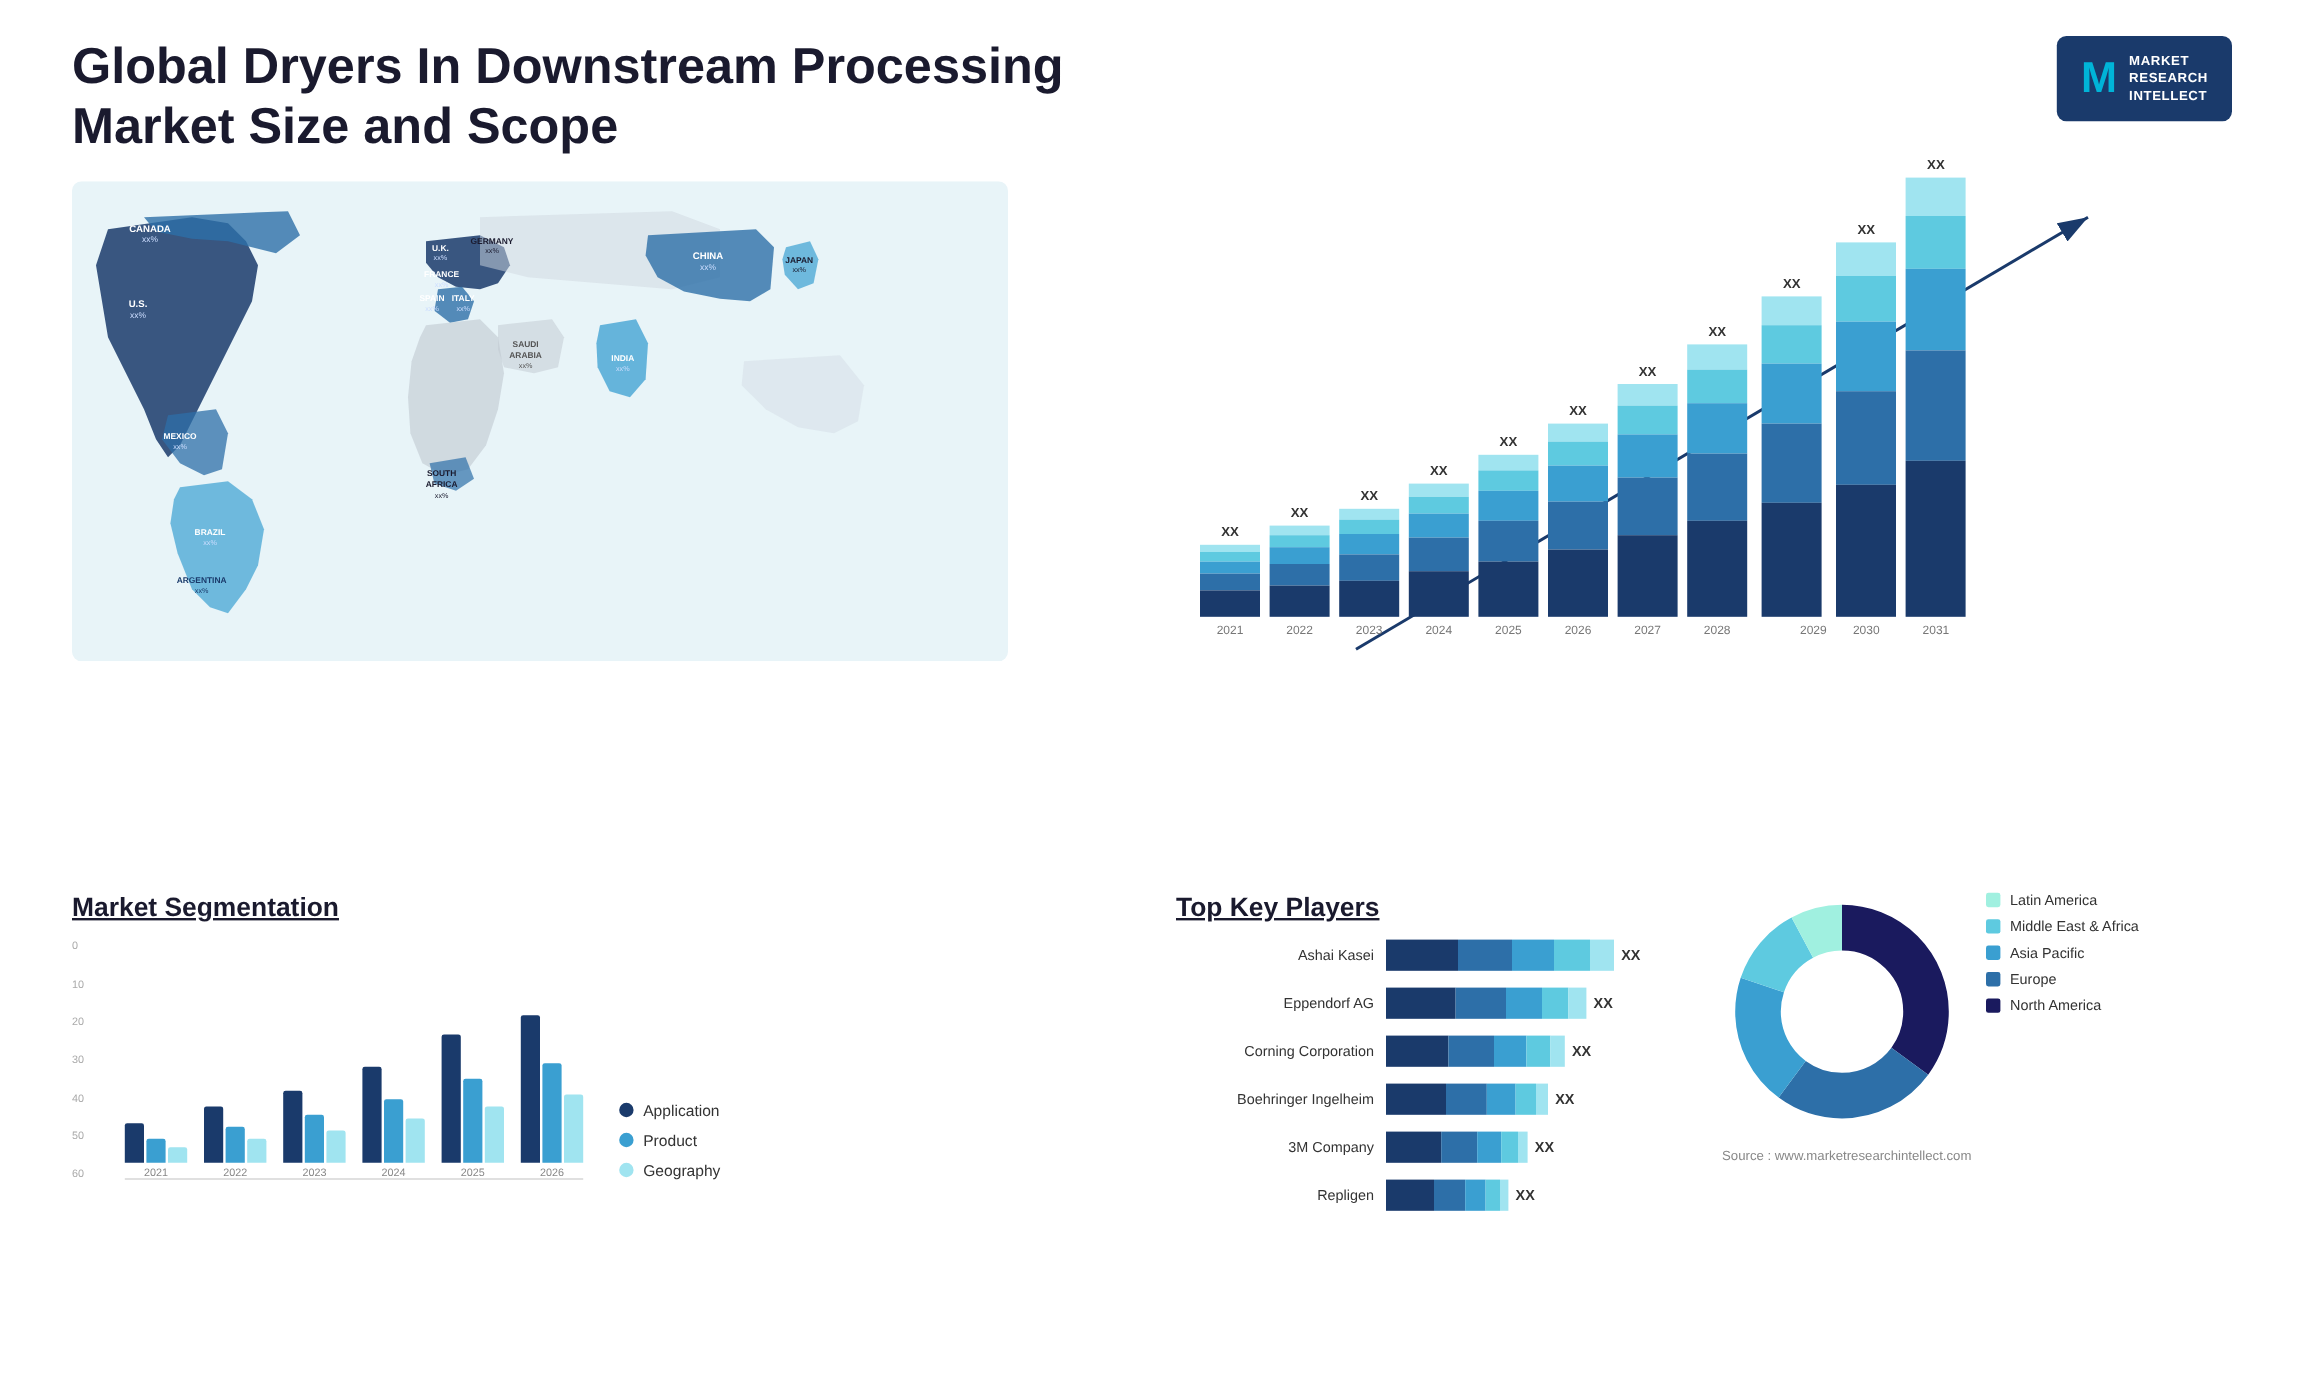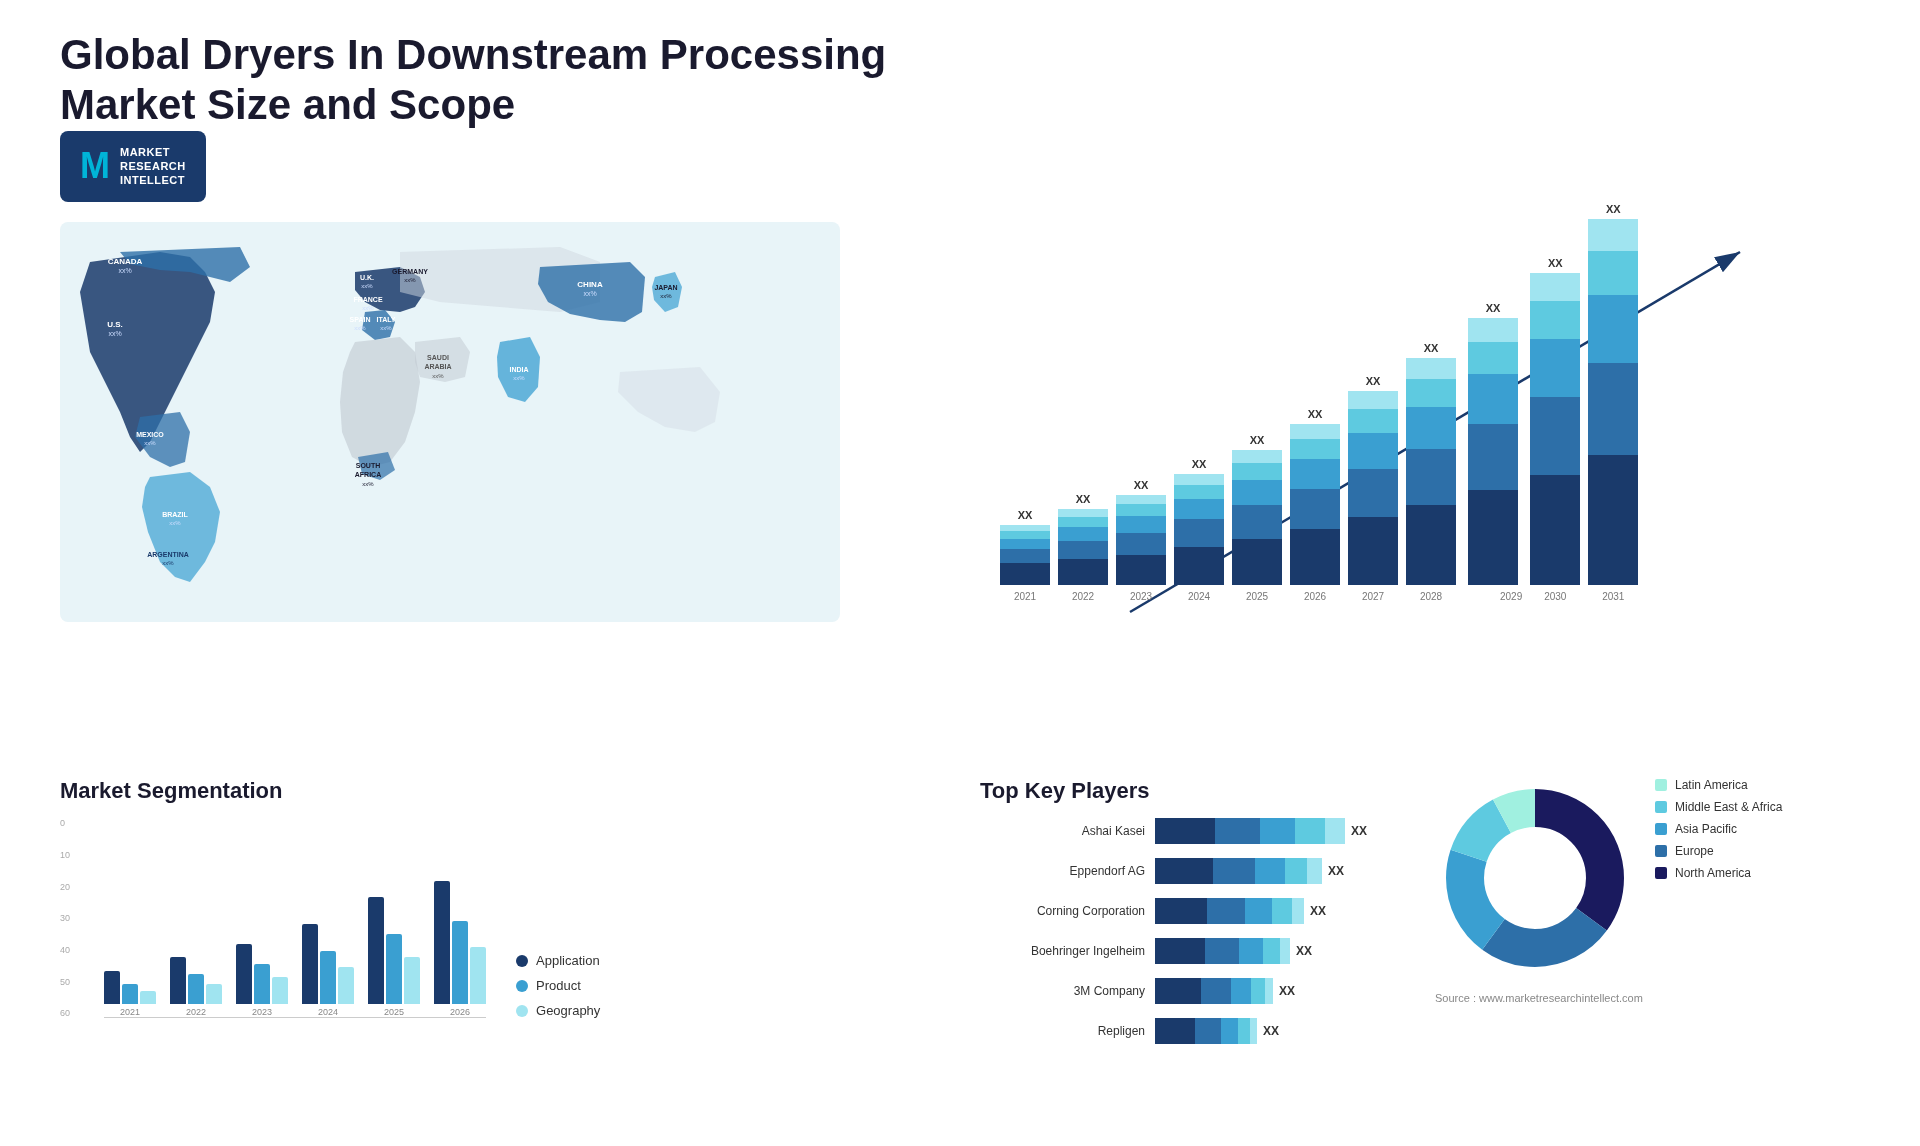--- a/index.html
+++ b/index.html
@@ -19,21 +19,20 @@
       display: flex;
       flex-direction: column;
     }
 
     
     .header {
       display: flex;
       align-items: flex-start;
       justify-content: space-between;
       margin-bottom: 20px;
-      flex-direction: column;
     }
     .page-title {
       font-size: 42px;
       font-weight: 700;
       color: #1a1a2e;
       max-width: 900px;
       line-height: 1.2;
     }
     .logo-area {
       display: flex;
@@ -112,20 +111,21 @@
       gap: 2px;
       position: relative;
     }
 
     
     .section-title {
       font-size: 22px;
       font-weight: 700;
       color: #1a1a2e;
       margin-bottom: 14px;
+      text-decoration: underline;
     }
     .seg-chart-area {
       display: flex;
       gap: 30px;
       align-items: flex-end;
     }
     .seg-y-axis {
       display: flex;
       flex-direction: column-reverse;
       justify-content: space-between;

